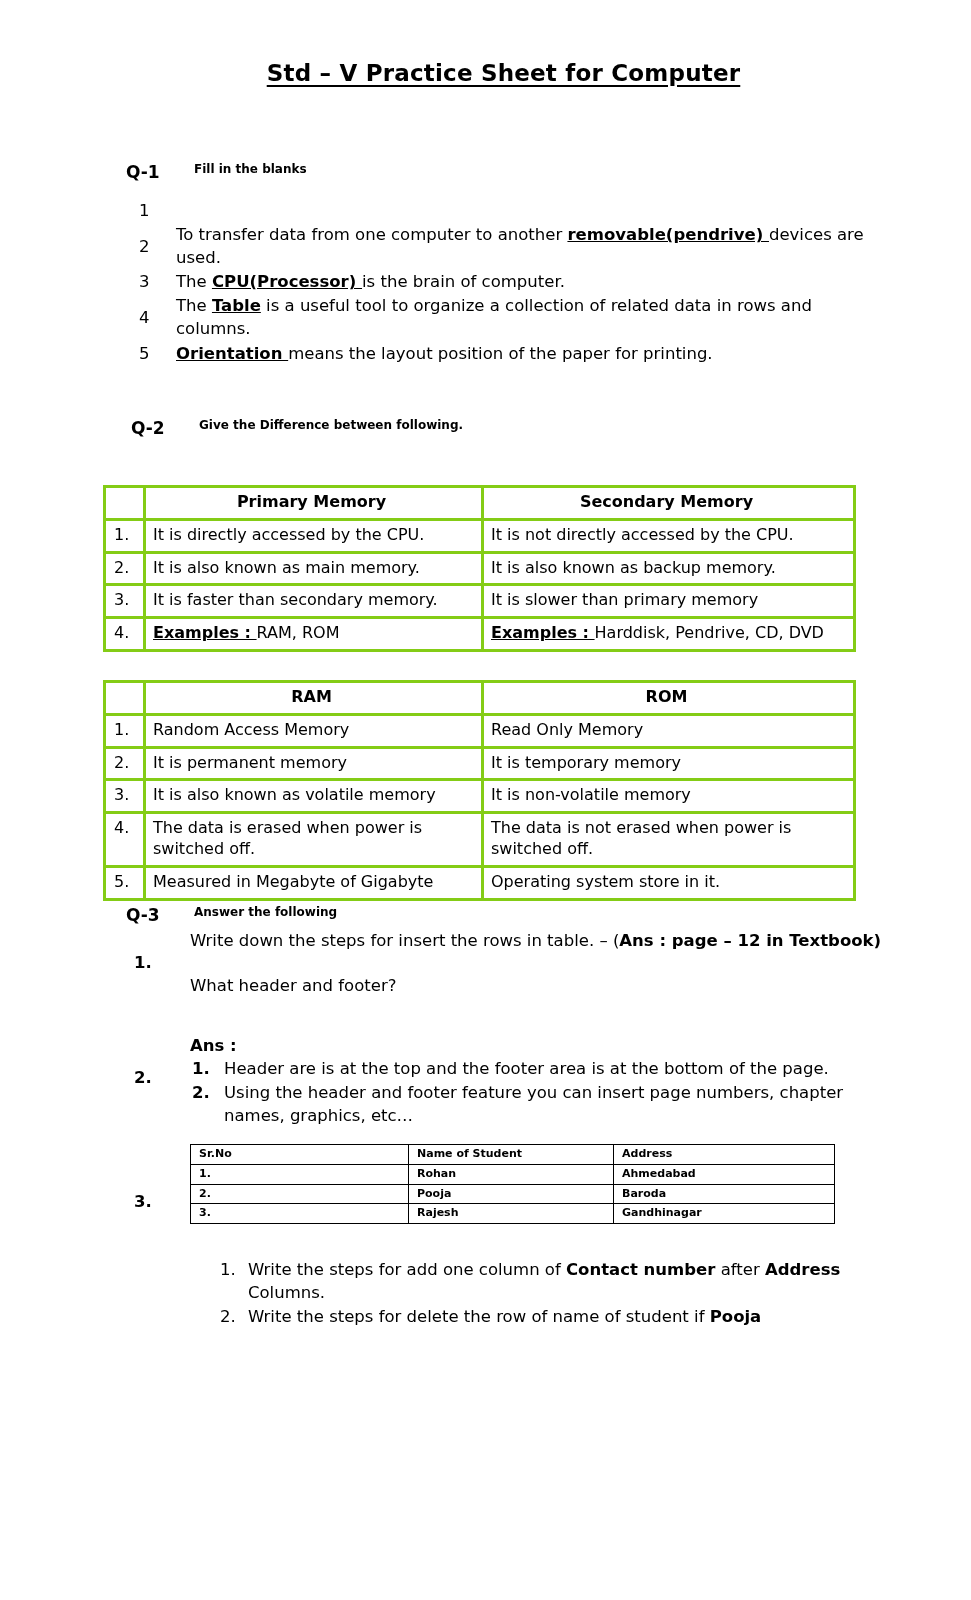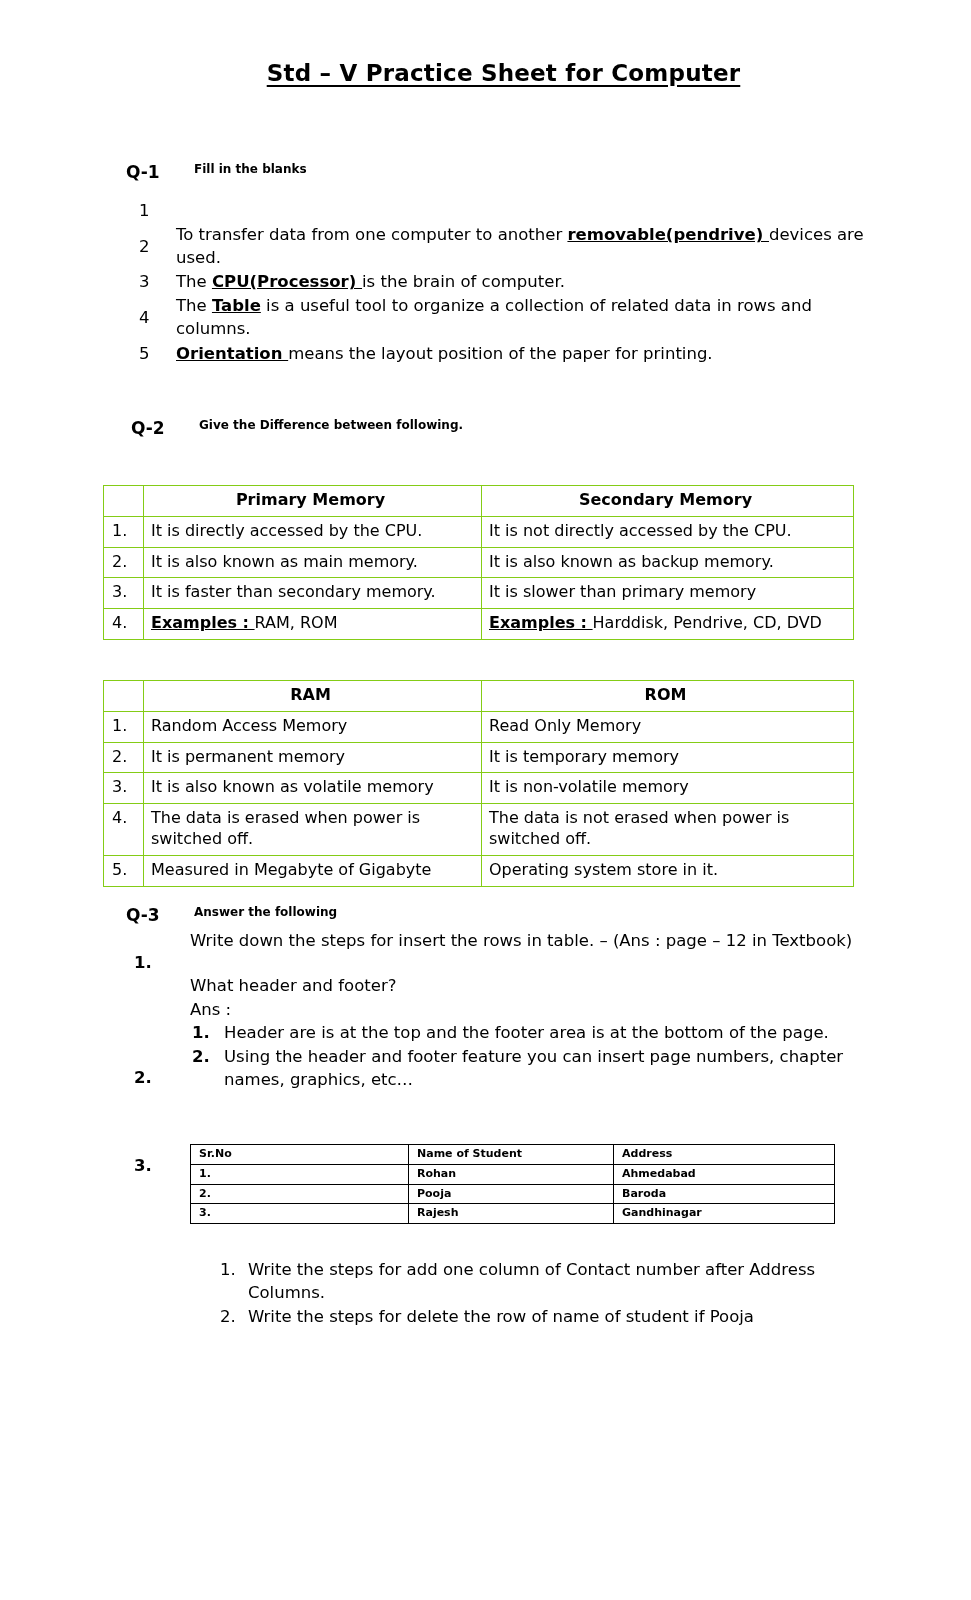--- a/index.html
+++ b/index.html
@@ -74,31 +74,31 @@
     text-align: left;
     padding-left: 13px;
     font-size: 16.5px;
   }
   .q1-num.mid { padding-top: 12px; }
   .q1-text {
     flex: 1 1 auto;
     padding-left: 22px;
   }
   .bu { font-weight: bold; text-decoration: underline; }
-  .b  { font-weight: normal; }
+  .b  { font-weight: bold; margin-top: 36px; }
 
   
   table.diff {
     border-collapse: collapse;
     position: absolute;
     font-size: 16px;
     table-layout: fixed;
   }
   table.diff td, table.diff th {
-    border: 1px solid #84cc16;
+    border: 3px solid #84cc16;
     padding: 4px 11px 5px 7px;
     vertical-align: top;
     font-weight: normal;
     text-align: left;
     line-height: 1.3;
   }
   table.diff th {
     font-weight: bold;
     text-align: center;
   }

